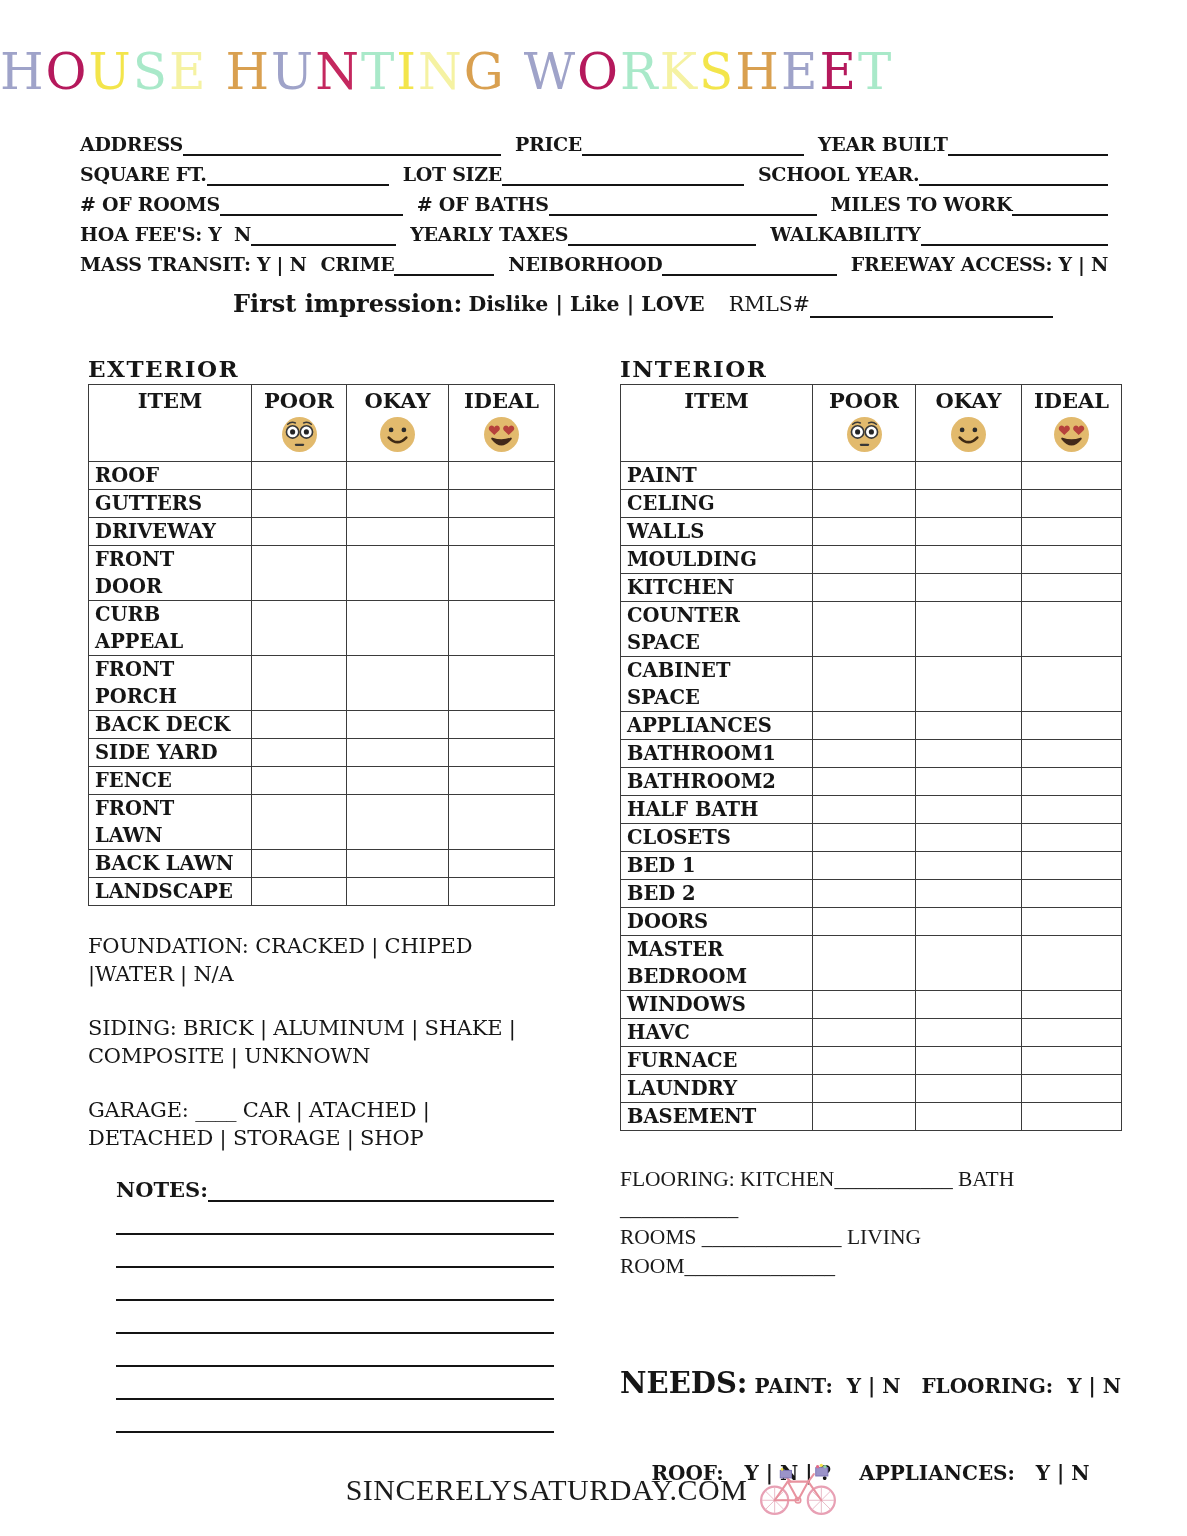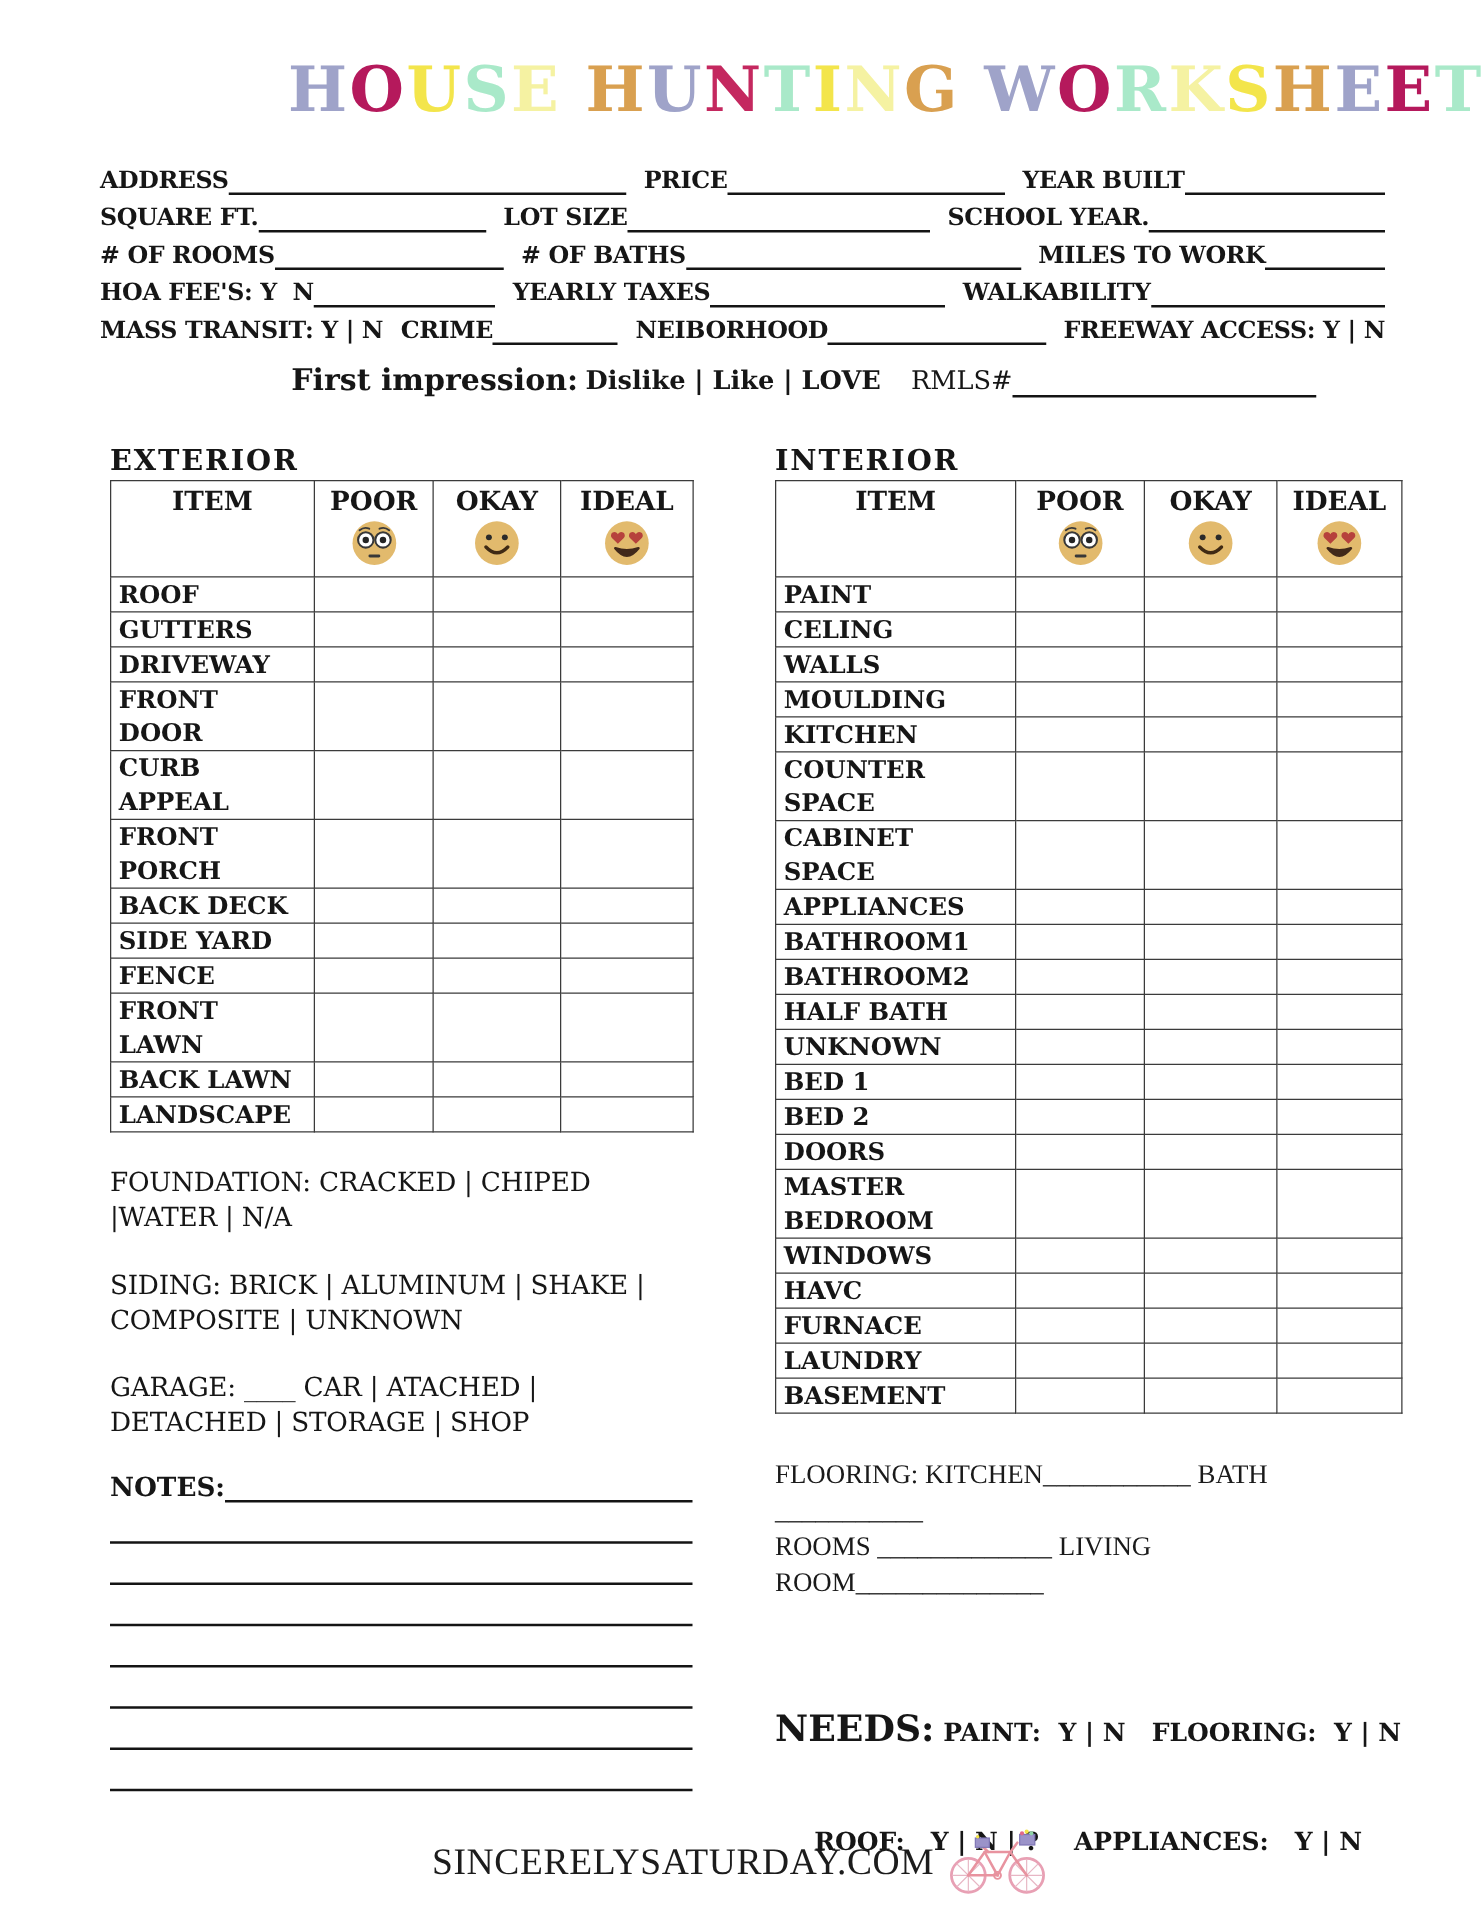--- a/index.html
+++ b/index.html
@@ -1,21 +1,21 @@
 <!DOCTYPE html>
 <html><head>
 <meta charset="utf-8">
 <style>
   html,body{margin:0;padding:0;background:#ffffff;}
   #page{position:relative;width:1187px;height:1536px;background:#fff;overflow:hidden;
         font-family:"DejaVu Serif",serif;color:#161616;}
 
   
-  .title{position:absolute;top:40px;left:0;right:0;text-align:right;
-         font-size:50px;font-weight:bold;letter-spacing:2px;line-height:64px;}
+  .title{position:absolute;top:40px;left:0;right:0;text-align:left;
+         font-size:50px;font-weight:normal;letter-spacing:2px;line-height:64px;}
   .title span{white-space:pre;}
 
   
   .form-block{position:absolute;top:126px;left:80px;width:1028px;}
   .frow{display:flex;align-items:flex-end;height:30px;font-weight:bold;
         font-size:19px;letter-spacing:-0.3px;white-space:pre;}
   .flabel{flex:0 0 auto;line-height:24px;}
   .ml{margin-left:14px;}
   .bl{flex:0 0 auto;border-bottom:2px solid #141414;height:22px;}
   .grow{flex:1 1 auto;}
@@ -36,21 +36,21 @@
   table.rating{border-collapse:collapse;table-layout:fixed;width:100%;}
   table.rating th,table.rating td{border:1.5px solid #3b3b3b;}
   table.rating th{font-size:21px;font-weight:bold;vertical-align:top;padding-top:3px;height:72px;}
   table.rating td{font-size:19.5px;font-weight:bold;line-height:27px;
                   padding:0 4px 0 6px;white-space:pre-line;vertical-align:middle;}
   .emoji{width:37px;height:37px;display:block;margin:3px auto 0 auto;}
 
   
   .textblock{font-size:21px;font-weight:normal;line-height:28px;white-space:pre-line;
              letter-spacing:-0.2px;margin-top:26px;}
-  .notes-block{margin-top:22px;}
+  .notes-block{margin-top:22px;margin-left:28px;}
   .notes-row{display:flex;align-items:flex-end;height:28px;font-size:21px;font-weight:bold;}
   .note-line{height:31px;border-bottom:2px solid #141414;}
 
   
   .flooring{margin-top:34px;font-family:"Liberation Serif",serif;font-weight:normal;
             font-size:21.5px;line-height:29px;white-space:pre-line;color:#1a1a1a;}
   .needs{margin-top:30px;text-align:center;font-weight:bold;font-size:20px;
          line-height:29px;white-space:pre;}
   .needs-label{font-size:29px;}
 
@@ -388,21 +388,21 @@
             <td></td>
             <td></td>
           </tr>
           <tr>
             <td>HALF BATH</td>
             <td></td>
             <td></td>
             <td></td>
           </tr>
           <tr>
-            <td>UNKNOWN</td>
+            <td>CLOSETS</td>
             <td></td>
             <td></td>
             <td></td>
           </tr>
           <tr>
             <td>BED 1</td>
             <td></td>
             <td></td>
             <td></td>
           </tr>

